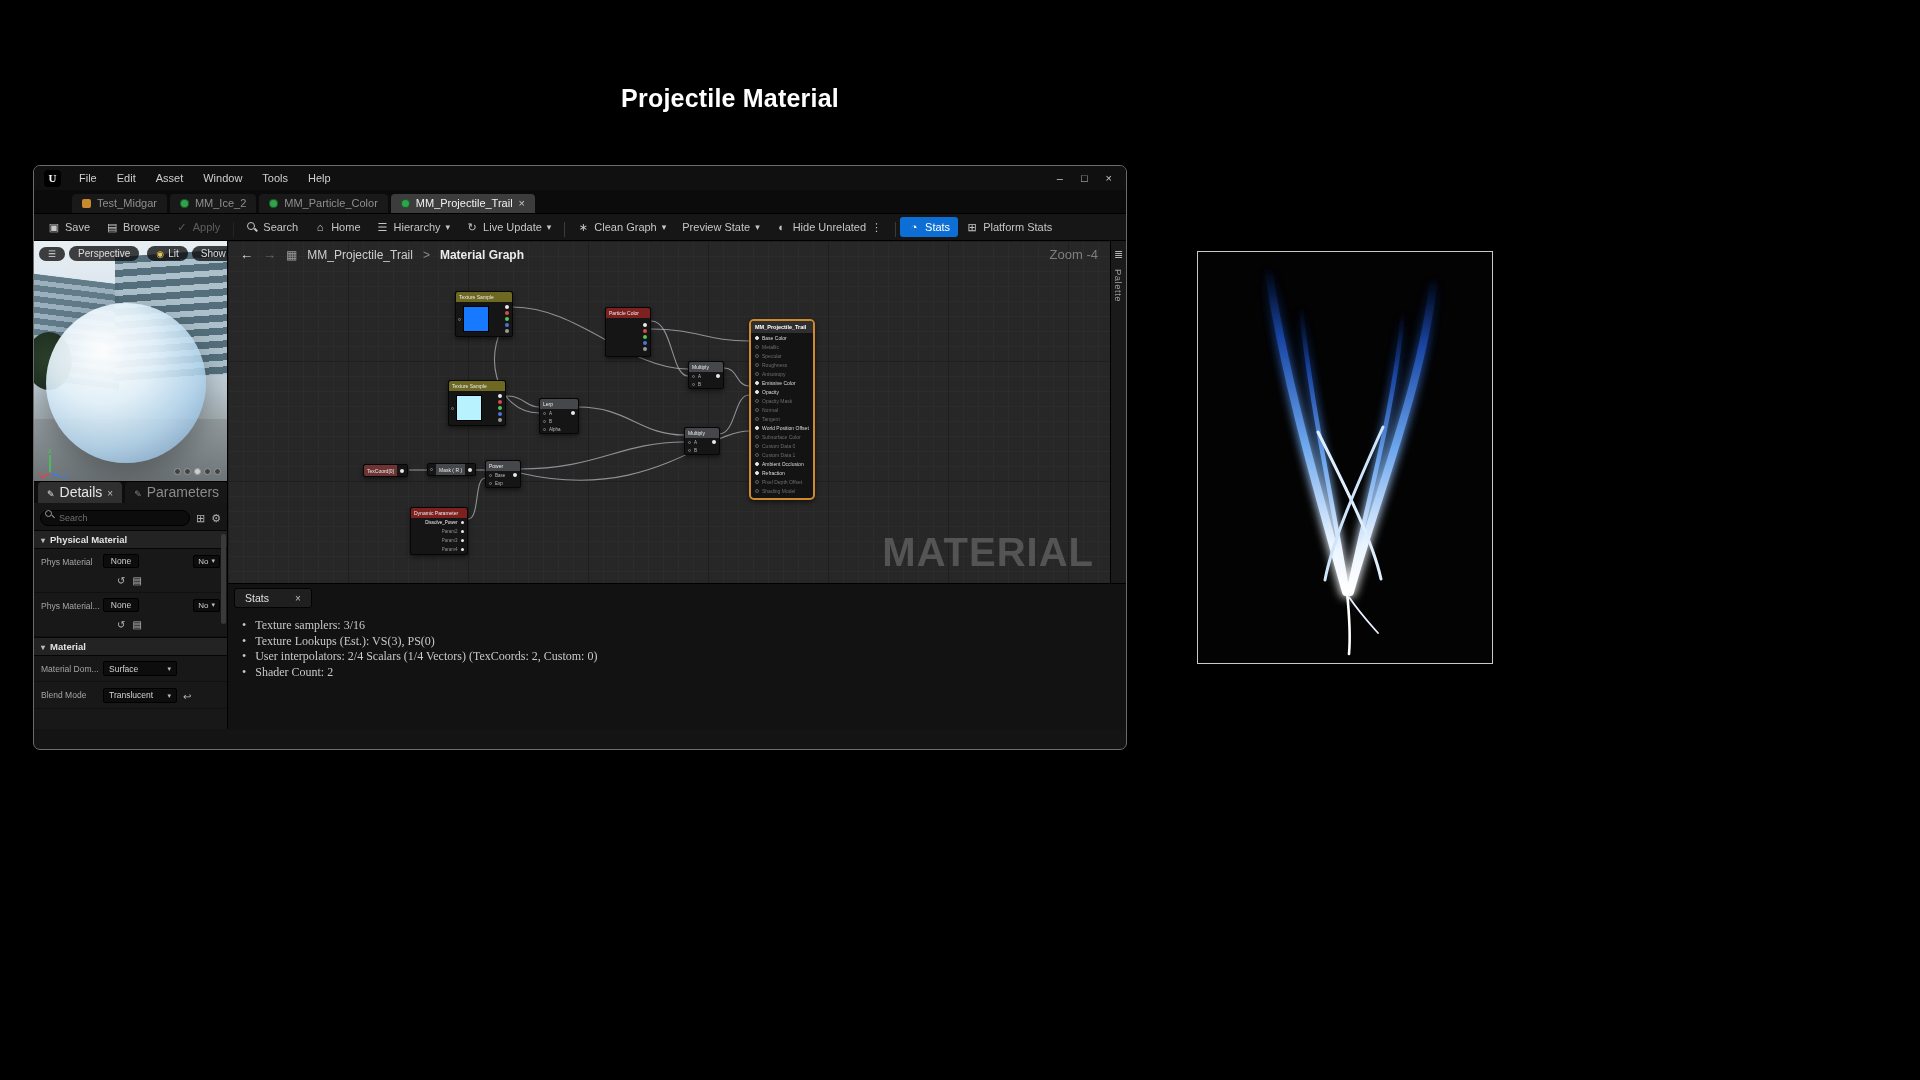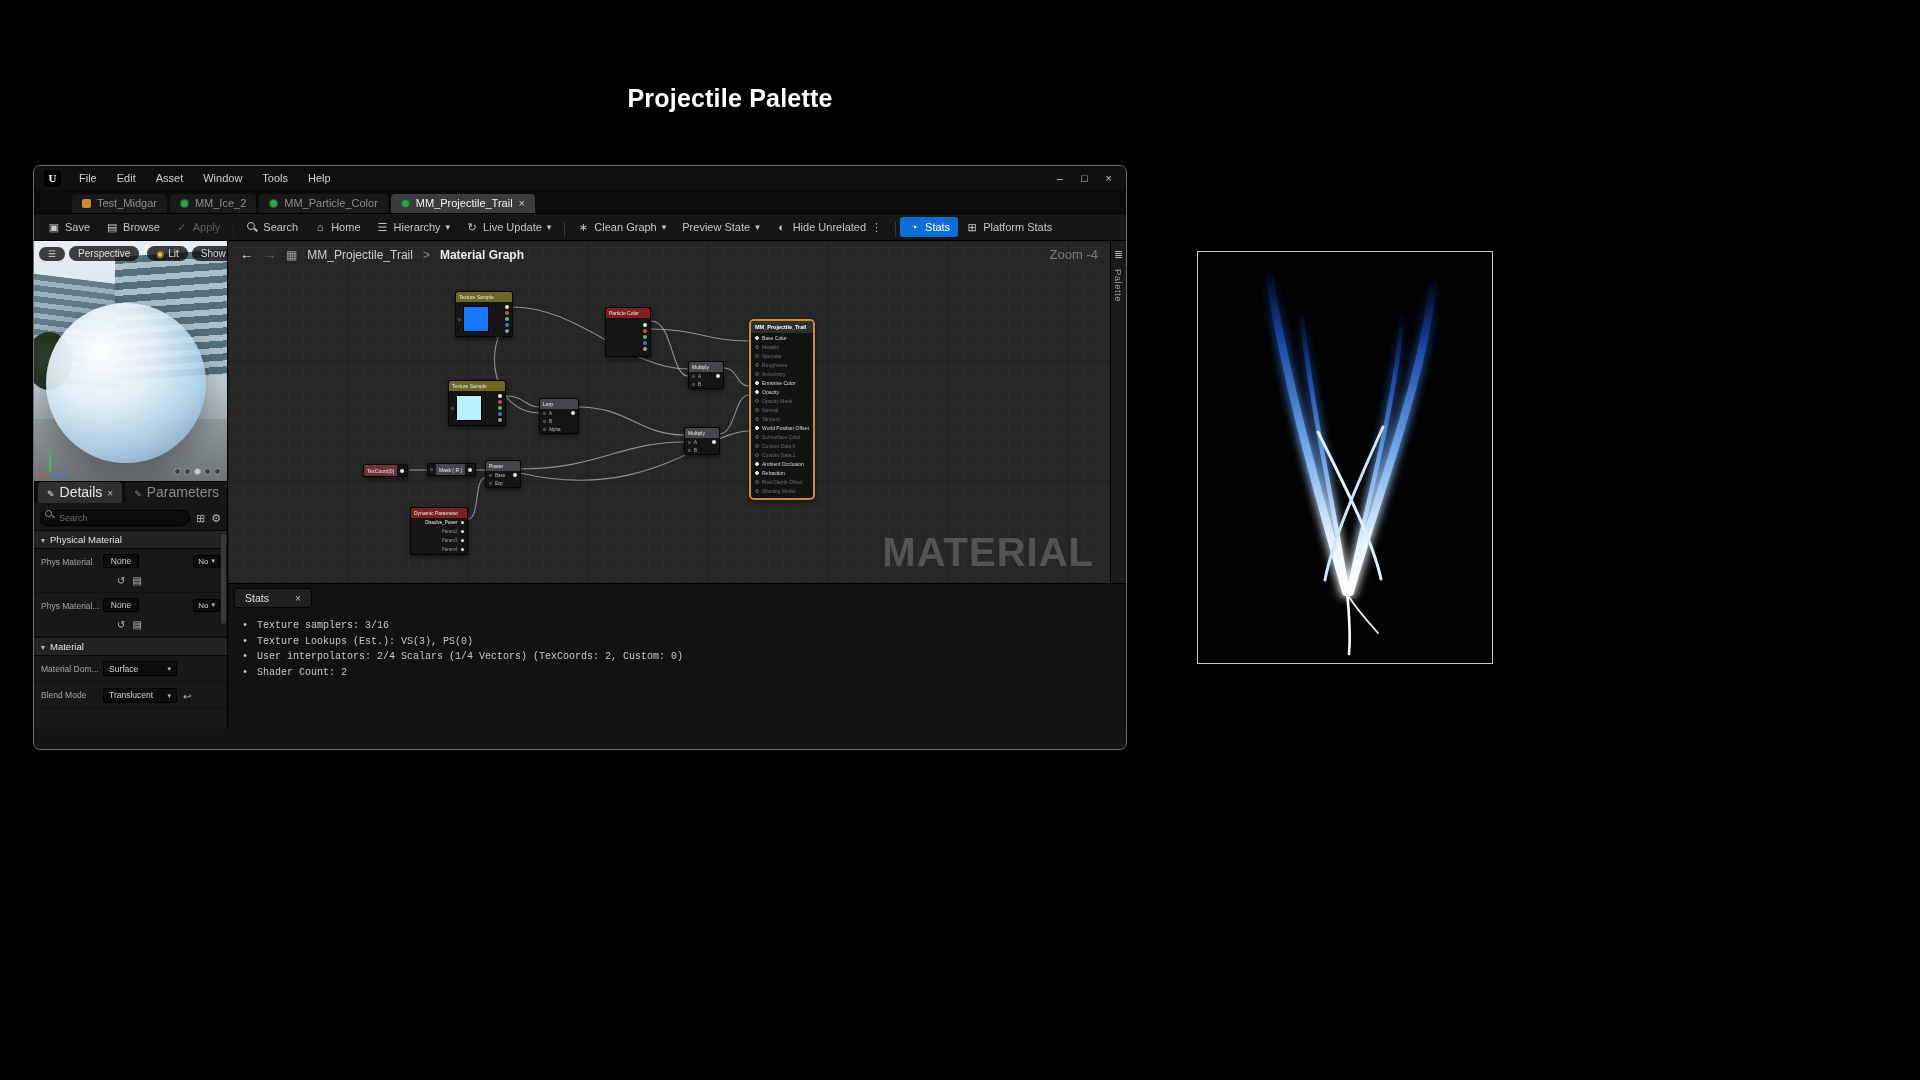--- a/index.html
+++ b/index.html
@@ -95,21 +95,21 @@
   .dsearch .searchwrap{position:relative;flex:1}
   .mag{position:absolute;left:5px;top:3px;width:10px;height:10px}
   .mag::before{content:"";position:absolute;left:0;top:0;width:5px;height:5px;border:1.4px solid #9a9a9a;border-radius:50%}
   .mag::after{content:"";position:absolute;left:6px;top:6px;width:4px;height:1.4px;background:#9a9a9a;transform:rotate(45deg)}
   .dsearch input{width:100%;height:16px;background:#0c0c0c;border:1px solid #000;border-radius:8px;
     color:#cfcfcf;font-size:9px;padding:0 6px 0 18px;outline:none}
   .dsearch input::placeholder{color:#6e6e6e}
   .i-grid2::before{content:"⊞";color:#b0b0b0;font-size:11px}
   .i-gear::before{content:"⚙";color:#b0b0b0;font-size:11px}
   .dsec-hdr{display:flex;align-items:center;gap:5px;background:#232323;border-top:1px solid #060606;
-    border-bottom:1px solid #060606;padding:3px 7px;font-size:9.5px;font-weight:normal;color:#e2e2e2}
+    border-bottom:1px solid #060606;padding:3px 7px;font-size:9.5px;font-weight:bold;color:#e2e2e2}
   .caret-down::before{content:"▾";font-size:8px;color:#bdbdbd}
   .drow{display:flex;align-items:flex-start;padding:5px 7px;border-bottom:1px solid #101010}
   .dlabel{width:62px;flex:none;font-size:8.5px;color:#a5a5a5;padding-top:3px}
   .dctrl{flex:1;display:flex;flex-direction:column;gap:3px}
   .dline{display:flex;align-items:center;gap:6px}
   .nonebox{display:inline-flex;align-items:center;justify-content:center;width:36px;height:14px;
     background:#0d0d0d;border:1px solid #000;border-radius:2px;font-size:8.5px;color:#cfcfcf}
   .minibox{display:inline-flex;align-items:center;gap:3px;height:13px;background:#0d0d0d;
     border:1px solid #000;border-radius:2px;font-size:8px;color:#cfcfcf;padding:0 4px;margin-left:auto}
   .caret9::before{content:"▾";font-size:7px;color:#bdbdbd}
@@ -179,21 +179,21 @@
   .palette{width:16px;background:#1a1a1a;border-left:1px solid #000;display:flex;flex-direction:column;
     align-items:center;padding-top:3px;gap:7px;z-index:5}
   .i-list::before{content:"≣";color:#b5b5b5;font-size:11px}
   .palette-label{writing-mode:vertical-rl;font-size:9.5px;color:#9c9c9c;letter-spacing:.5px}
 
   
   .statspanel{flex:1;background:#121212;border-top:1px solid #000;position:relative}
   .stats-tab{position:absolute;left:6px;top:4px;display:flex;align-items:center;gap:26px;
     background:#1f1f1f;border:1px solid #030303;border-radius:3px;padding:3px 10px;font-size:10.5px;color:#e0e0e0}
   .stats-lines{position:absolute;left:14px;top:34px;display:flex;flex-direction:column}
-  .sline{display:flex;gap:9px;font-family:Liberation Mono, monospace;font-size:10px;color:#c9c9c9;line-height:15.5px}
+  .sline{display:flex;gap:9px;font-family:Liberation Serif, serif;font-size:12px;color:#c9c9c9;line-height:15.5px}
   .bullet::before{content:"•"}
 
   
   .statusbar{height:22px;display:flex;align-items:center;gap:15px;padding:0 9px;background:#0f0f0f;border-top:1px solid #000}
   .sbtn{display:flex;align-items:center;gap:5px;font-size:10.5px;color:#c9c9c9;white-space:nowrap}
   .i-drawer::before{content:"▦";font-size:10px}
   .i-log::before{content:"▤";font-size:10px}
   .caret10::before{content:"▾";font-size:8px;color:#bdbdbd}
   .console{width:188px;height:15px;background:#181818;border:1px solid #050505;border-radius:3px;
     color:#9a9a9a;font-size:9.5px;padding:0 7px;outline:none}
@@ -201,21 +201,21 @@
   .src{margin-left:auto;display:flex;align-items:center;gap:5px;font-size:10.5px;color:#d2d2d2}
   .i-nosrc::before{content:"⊘";font-size:11px}
 
   
   .preview{position:absolute;left:1197px;top:251px;width:296px;height:413px;
     border:1px solid #c9c9c9;background:#030303;overflow:hidden}
 </style>
 </head>
 <body>
 
-<h1 class="page-title">Projectile Palette</h1>
+<h1 class="page-title">Projectile Material</h1>
 
 <div class="window">
 
   <div class="titlebar">
     <span class="ue-logo"></span>
     <div class="menubar">
 
         <span class="menu-item">File</span>
 
         <span class="menu-item">Edit</span>

